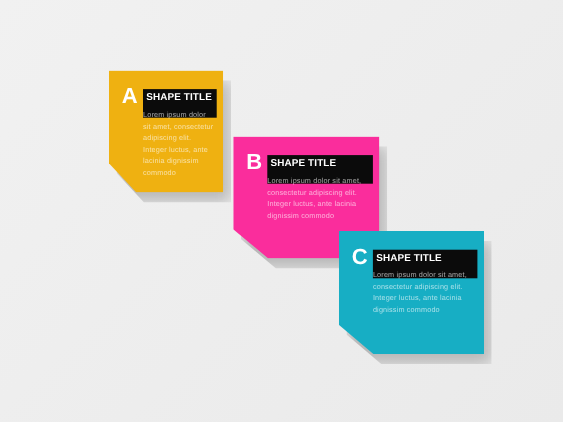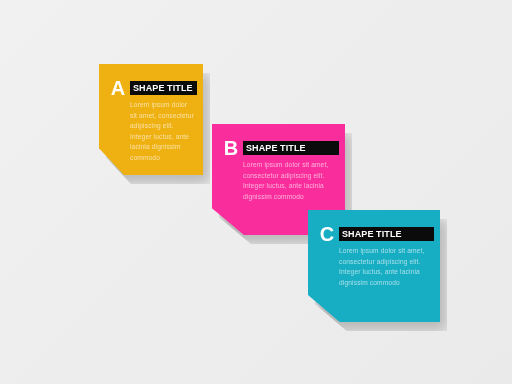--- a/index.html
+++ b/index.html
@@ -73,21 +73,21 @@
     font-weight: bold;
     line-height: 22px;
     letter-spacing: 0px;
   }
 
   .title-bar {
     position: absolute;
     left: 31px;
     top: 17px;
     right: 6px;
-    height: 14px;
+    height: 26px;
     background: #0b0b0b;
   }
 
   .title-text {
     position: absolute;
     left: 3px;
     top: 2px;
     color: #ffffff;
     font-size: 9px;
     font-weight: bold;

